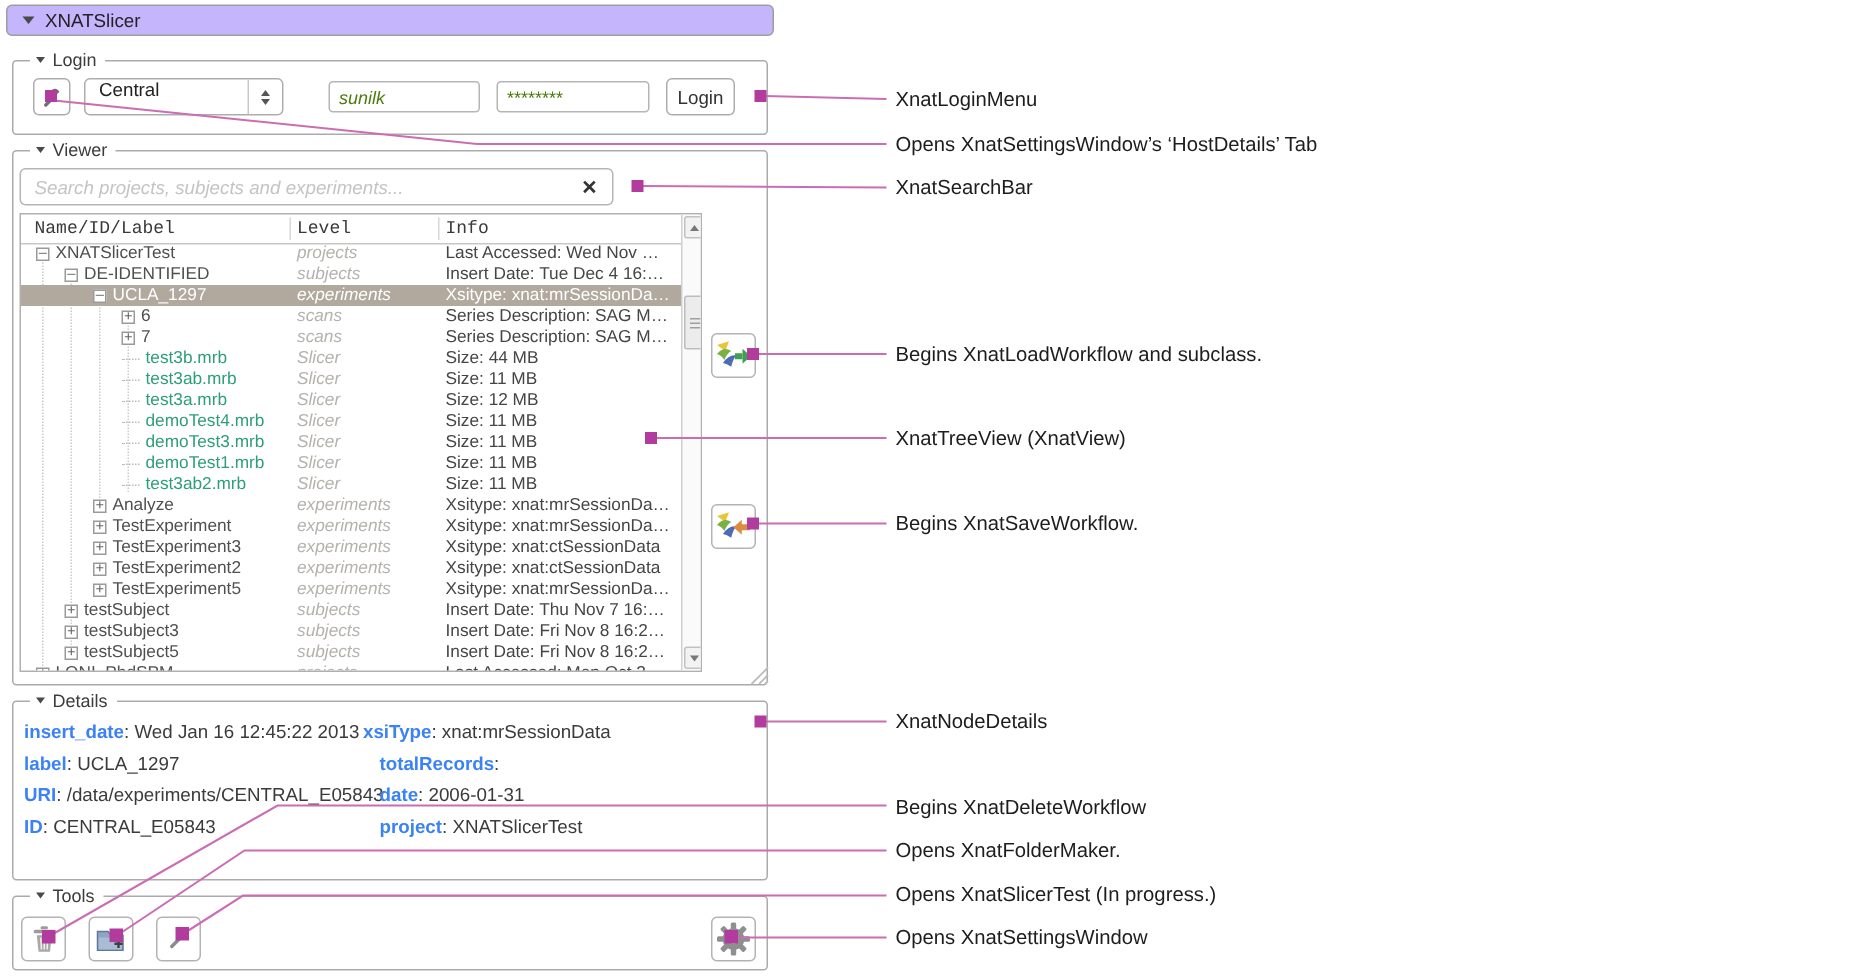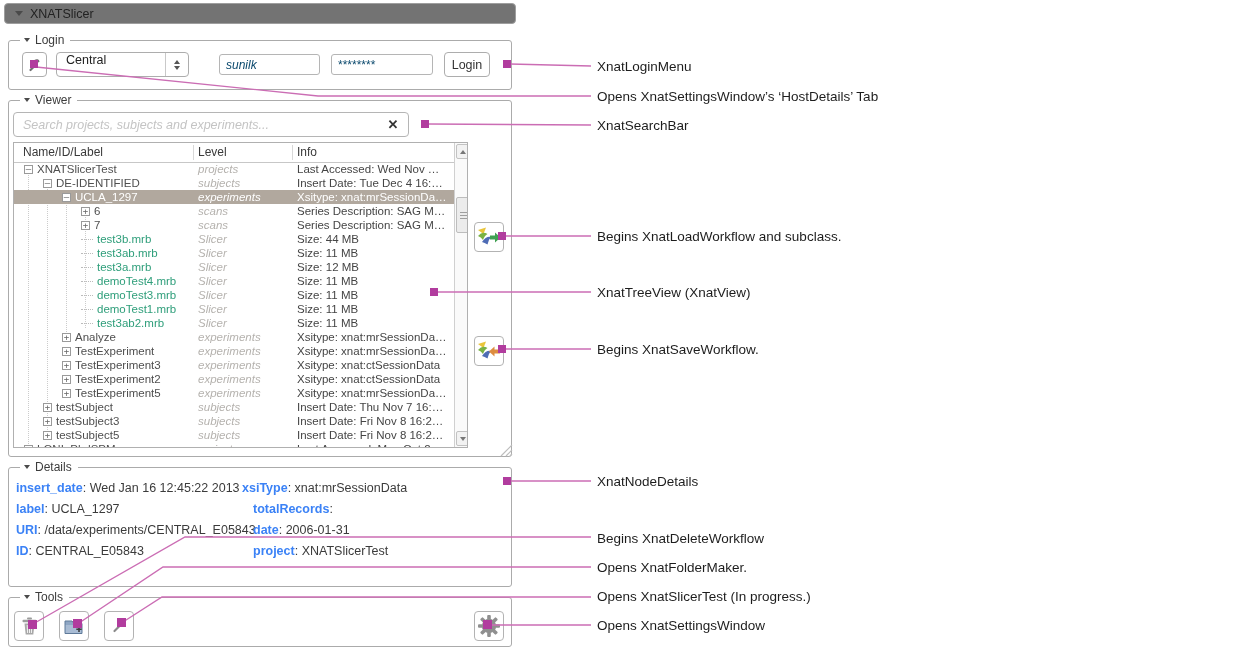--- a/index.html
+++ b/index.html
@@ -2,21 +2,21 @@
 <html><head>
 <meta charset="utf-8">
 <style>
   html,body{margin:0;padding:0;background:#fff;}
   body{width:1237px;height:653px;position:relative;overflow:hidden;
        font-family:"Liberation Sans",sans-serif;color:#333;}
   .abs{position:absolute;}
 
   
   .mainbar{left:4px;top:3px;width:510px;height:19px;border:1px solid #9e9e9e;
-           border-radius:4px;background:#737373;display:flex;align-items:center;}
+           border-radius:4px;background:#c4b5fd;display:flex;align-items:center;}
   .mainbar .tri{margin:0 7px 0 10px;}
   .tri{width:0;height:0;border-left:4px solid transparent;border-right:4px solid transparent;
        border-top:5px solid #4a4a4a;display:inline-block;}
   .mainbar span{font-size:12.5px;color:#222;}
 
   
   .gbox{border:1px solid #ababab;border-radius:3px;background:#fff;}
   .glabel{position:absolute;background:#fff;padding:0 6px 0 4px;font-size:12px;color:#3c3c3c;
           display:flex;align-items:center;gap:5px;height:14px;}
   .glabel .tri{border-top-width:4px;border-left-width:3.5px;border-right-width:3.5px;}
@@ -24,38 +24,38 @@
   
   .btn{border:1px solid #adadad;border-radius:4px;background:#fff;display:flex;
        align-items:center;justify-content:center;box-sizing:border-box;}
   .combo{left:56px;top:52px;width:133px;height:25px;border:1px solid #adadad;border-radius:4px;
          display:flex;align-items:flex-start;font-size:12.5px;color:#222;box-sizing:border-box;}
   .combo .val{padding-left:9px;flex:1;}
   .combo .spin{width:22px;height:100%;border-left:1px solid #c9c9c9;display:flex;flex-direction:column;
          align-items:center;justify-content:center;gap:2px;}
   .spin .up{width:0;height:0;border-left:3.5px solid transparent;border-right:3.5px solid transparent;border-bottom:4.5px solid #555;}
   .spin .dn{width:0;height:0;border-left:3.5px solid transparent;border-right:3.5px solid transparent;border-top:4.5px solid #555;}
-  .tinput{border:1px solid #b5b5b5;border-radius:3px;height:21px;font-size:12px;color:#0c4a6e;
+  .tinput{border:1px solid #b5b5b5;border-radius:3px;height:21px;font-size:12px;color:#4d7c0f;
           padding:0 6px;box-sizing:border-box;font-family:"Liberation Sans",sans-serif;}
   .it{font-style:italic;}
   .loginbtn{left:444px;top:52px;width:46px;height:25px;font-size:12.5px;color:#333;}
 
   
   .search{left:13px;top:112px;width:396px;height:25px;border:1px solid #b5b5b5;border-radius:4px;
           display:flex;align-items:center;box-sizing:border-box;background:#fff;}
   .search .ph{flex:1;padding-left:9px;font-size:12.5px;color:#c4c4c4;font-style:italic;
               white-space:nowrap;overflow:hidden;}
   .search .x{width:30px;text-align:center;font-size:13px;color:#333;font-weight:bold;cursor:pointer;}
 
   
   .tree{left:13px;top:142px;width:455px;height:306px;border:1px solid #b0b0b0;background:#fff;
         box-sizing:border-box;overflow:hidden;}
   .thead{position:absolute;left:0;top:0;width:440px;height:19px;border-bottom:1px solid #c7c7c7;
          font-size:12px;color:#3a3a3a;}
-  .thead span{position:absolute;top:2px;}
+  .thead span{position:absolute;top:2px;font-family:Liberation Mono, monospace;}
   .thead .sep{position:absolute;top:2px;bottom:2px;width:1px;background:#d8d8d8;}
   .tbody{position:absolute;left:0;top:19px;width:440px;height:286px;overflow:hidden;}
   .guide{position:absolute;width:1px;border-left:1px dotted #ccc;}
   .trow{position:relative;height:14px;line-height:14px;font-size:11.5px;color:#4f4f4f;
         white-space:nowrap;}
   .trow .namewrap{position:absolute;left:0;top:0;height:14px;display:flex;align-items:center;}
   .exp{width:9px;height:9px;border:1px solid #9a9a9a;background:#fff;box-sizing:border-box;
        font-size:9px;line-height:6px;text-align:center;color:#666;margin-right:4px;flex:none;
        font-family:"DejaVu Sans Mono",monospace;}
   .leafdash{width:12px;border-top:1px dotted #bbb;margin-right:4px;flex:none;}

